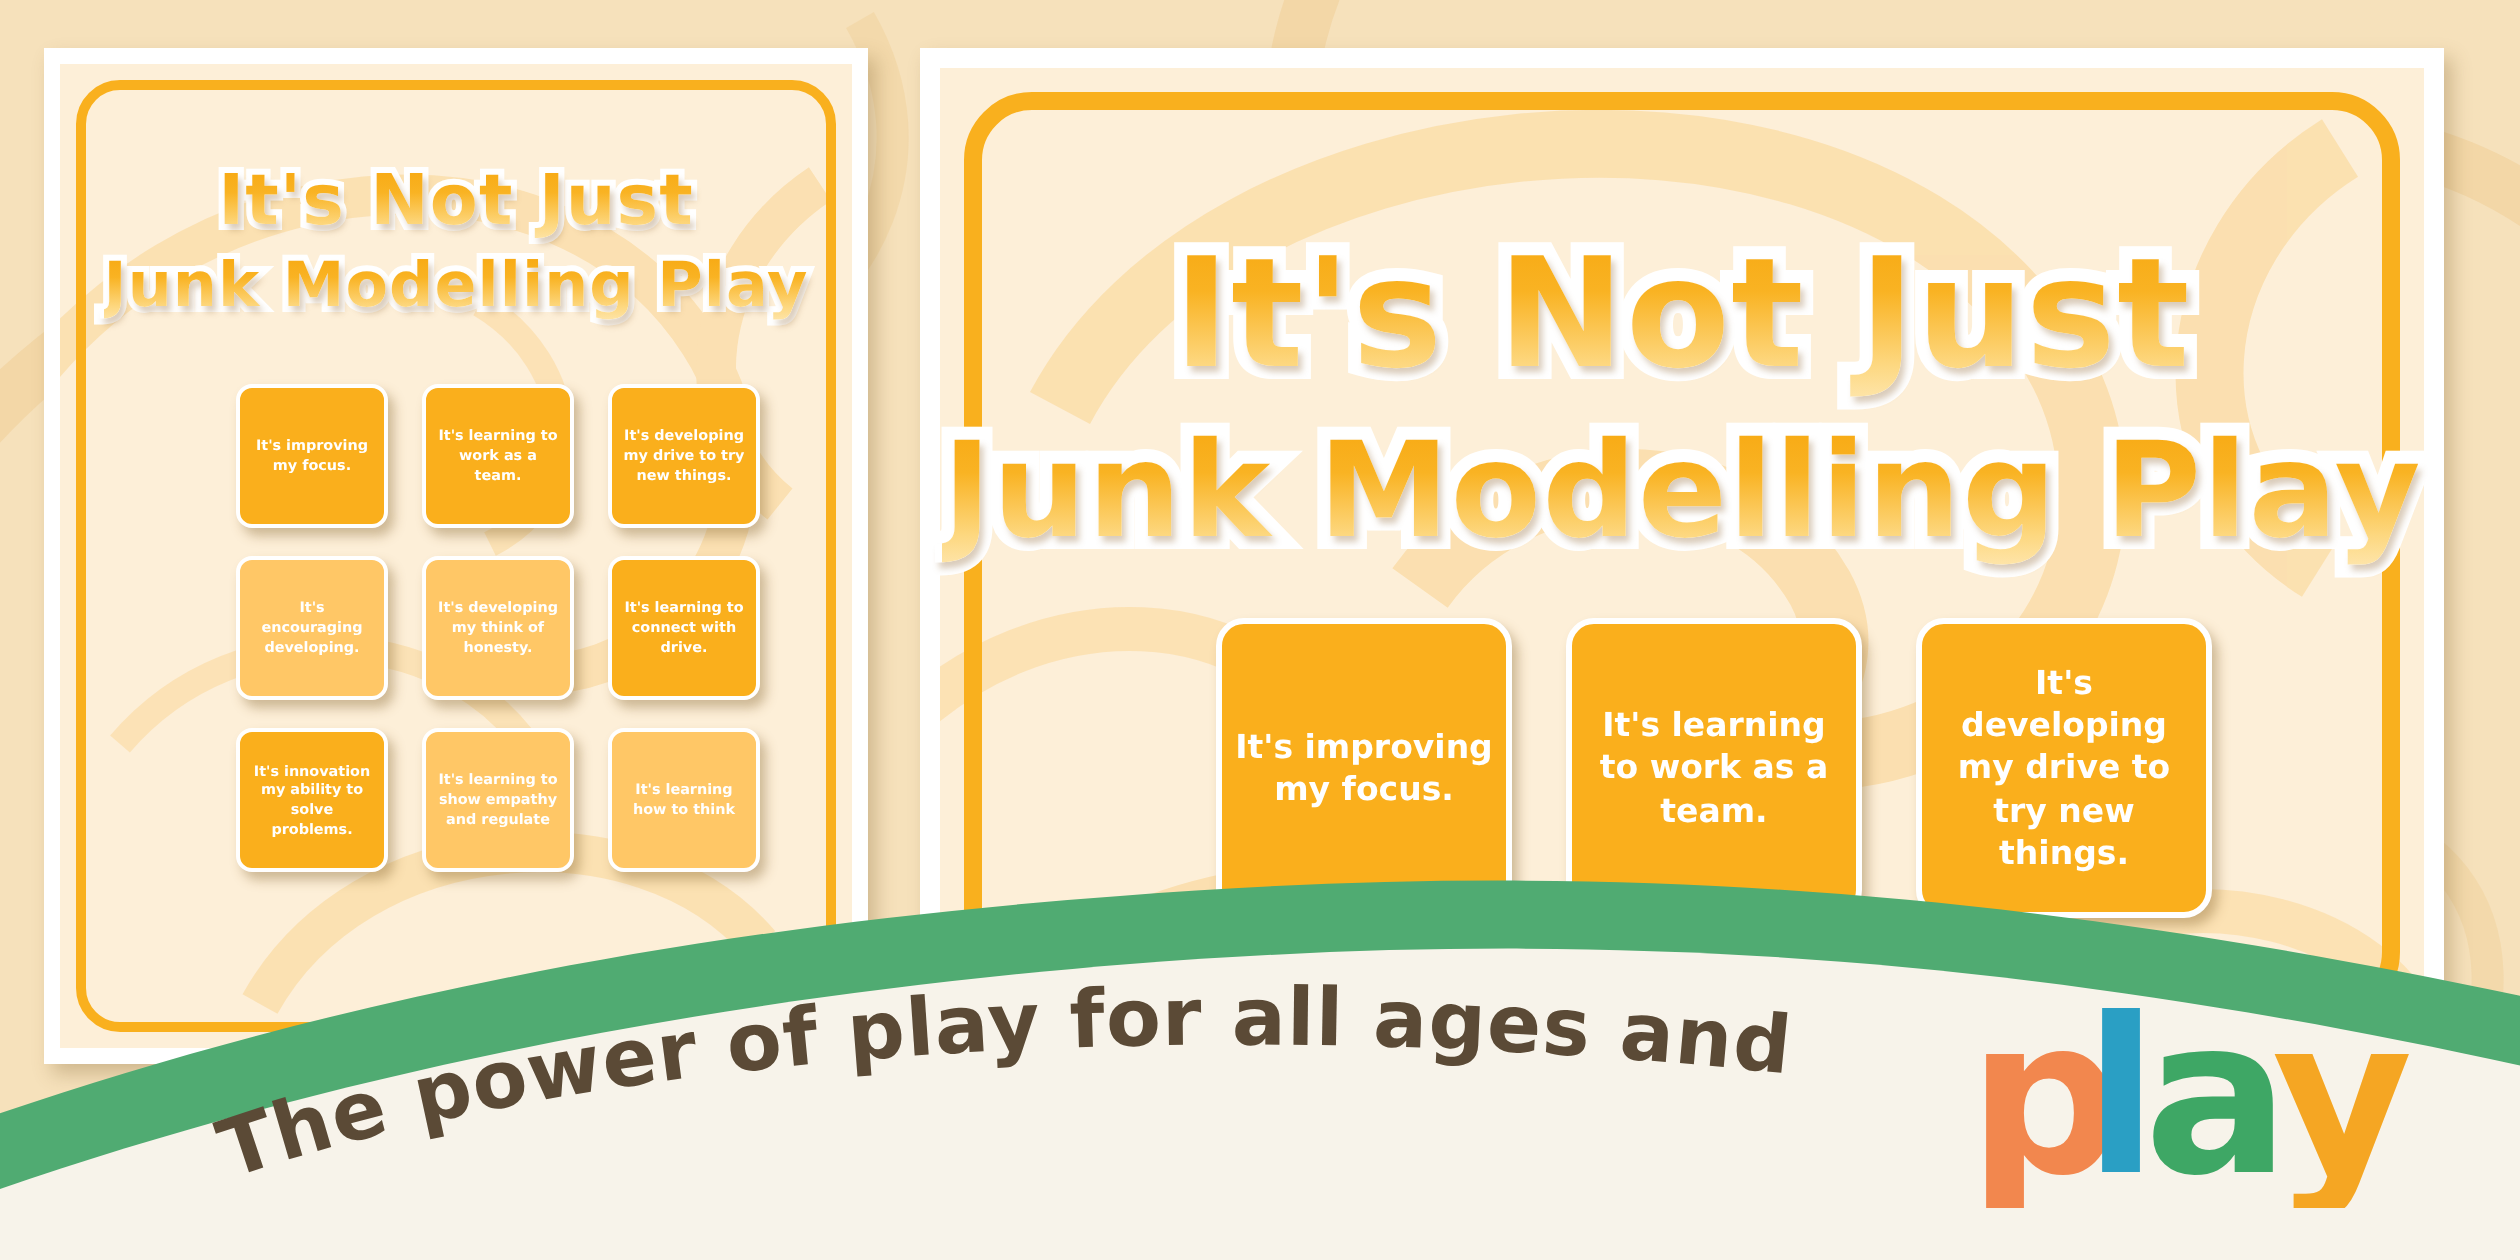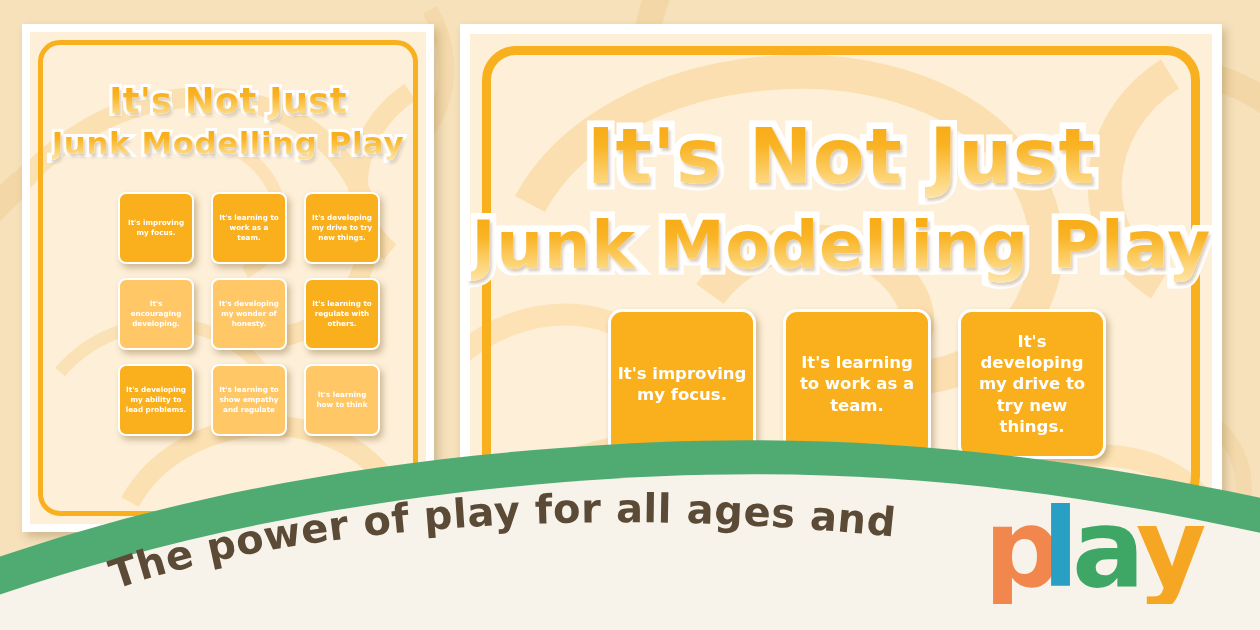--- a/index.html
+++ b/index.html
@@ -218,23 +218,23 @@
       <span class="stroke">Junk Modelling Play</span>
       <span class="fill">Junk Modelling Play</span>
     </span>
   </div>
 
   <div class="card-grid" id="left-cards">
       <div class="card">It's improving my focus.</div>
       <div class="card">It's learning to work as a team.</div>
       <div class="card">It's developing my drive to try new things.</div>
       <div class="card light">It's encouraging developing.</div>
-      <div class="card light">It's developing my wonder of honesty.</div>
-      <div class="card">It's learning to regulate with others.</div>
-      <div class="card">It's developing my ability to lead problems.</div>
+      <div class="card light">It's developing my think of honesty.</div>
+      <div class="card">It's learning to connect with drive.</div>
+      <div class="card">It's innovation my ability to solve problems.</div>
       <div class="card light">It's learning to show empathy and regulate</div>
       <div class="card light">It's learning how to think</div>
     </div>
 </div>
 
 <div class="poster" id="poster-right">
   <div class="poster-inner">
     <svg class="poster-swirls" width="742" height="488" viewBox="0 0 742 488" preserveAspectRatio="none">
       <g fill="none" stroke="#FBDFAE" stroke-width="34" opacity="0.95">
         <path d="M 60 170 C 140 20, 430 -10, 540 120 C 630 225, 540 370, 400 340"></path>

